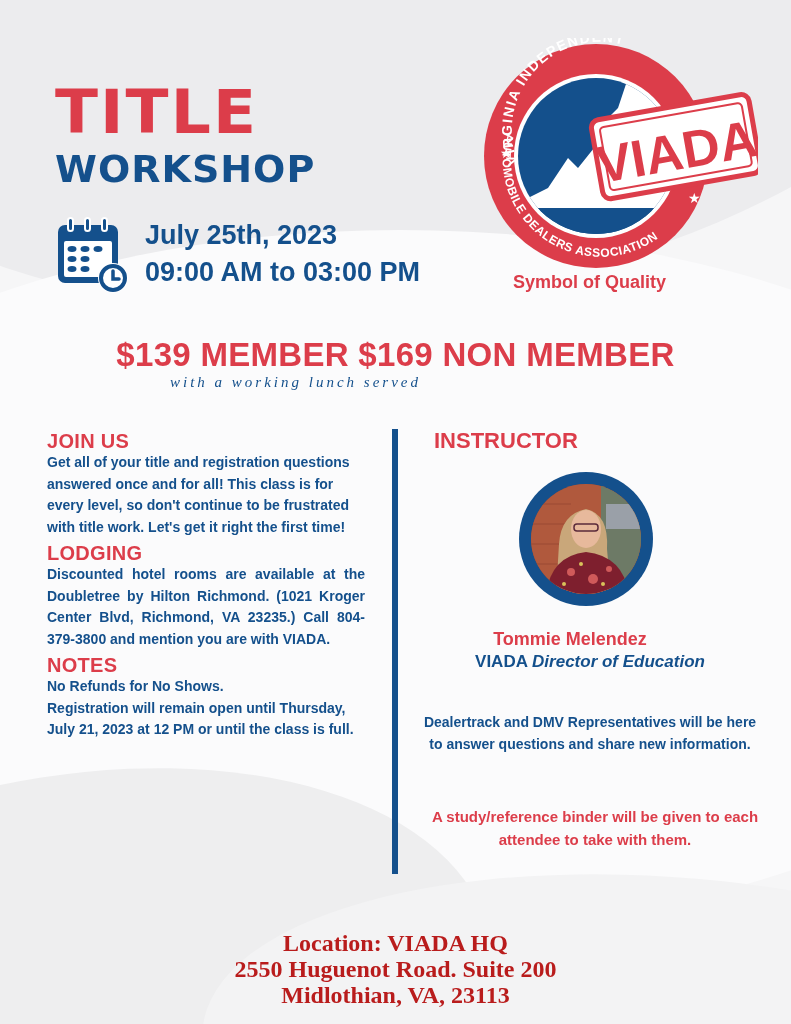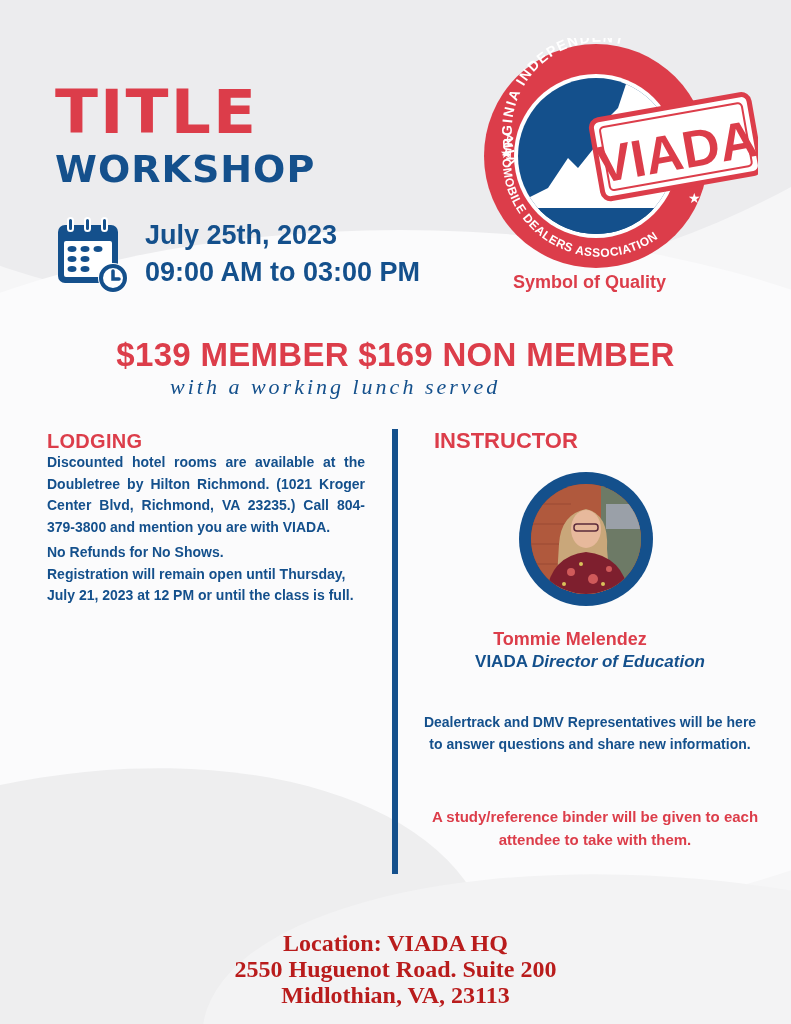--- a/index.html
+++ b/index.html
@@ -20,21 +20,21 @@
   .title-2 { left: 55px; top: 150px; font-size: 38px; font-weight: 900; letter-spacing: 1px; color: #14508c; line-height: 1; font-family: "DejaVu Sans", sans-serif; }
 
   .cal-icon { left: 55px; top: 215px; width: 75px; height: 80px; }
   .date-line { left: 145px; top: 222px; font-size: 27px; font-weight: 700; color: #14508c; line-height: 1; }
   .time-line { left: 145px; top: 259px; font-size: 27px; font-weight: 700; color: #14508c; line-height: 1; }
 
   .logo { left: 478px; top: 38px; width: 280px; height: 230px; }
   .logo-tagline { left: 513px; top: 272px; font-size: 18px; font-weight: 700; color: #dc3d4a; }
 
   .price { left: 0; width: 791px; top: 336px; text-align: center; font-size: 33px; font-weight: 700; color: #dc3d4a; letter-spacing: 0.3px; }
-  .lunch { left: 170px; top: 374px; font-size: 22px; font-style: italic; color: #14508c; letter-spacing: 3px; font-family: "Liberation Serif", "DejaVu Serif", serif; }
+  .lunch { left: 170px; top: 374px; font-size: 15px; font-style: italic; color: #14508c; letter-spacing: 3px; font-family: "Liberation Serif", "DejaVu Serif", serif; }
 
   .col-left { left: 47px; top: 430px; width: 318px; }
   .h { font-size: 20px; font-weight: 700; color: #dc3d4a; line-height: 1.1; margin: 0; letter-spacing: 0.3px; }
   .p { font-size: 14px; font-weight: 700; color: #14508c; line-height: 21.5px; margin: 0; }
   .p.justify { text-align: justify; text-align-last: left; }
   .sec { margin-bottom: 4px; }
 
   .divider { left: 392px; top: 429px; width: 6px; height: 445px; background: #14508c; }
 
   .instructor-h { left: 434px; width: 360px; top: 428px; text-align: left; font-size: 22px; font-weight: 700; color: #dc3d4a; }
@@ -113,24 +113,29 @@
     <text x="198" y="133" text-anchor="middle" font-family="Liberation Sans, sans-serif" font-weight="900" font-size="52" fill="#dc3d4a">VIADA</text>
   </g>
 </svg>
 <div class="abs logo-tagline">Symbol of Quality</div>
 
 <div class="abs price">$139 MEMBER $169 NON MEMBER</div>
 <div class="abs lunch">with a working lunch served</div>
 
 <div class="abs col-left">
   <div class="sec">
+    <h2 class="h">JOIN US</h2>
+    <p class="p">Get all of your title and registration questions answered once and for all! This class is for every level, so don't continue to be frustrated with title work. Let's get it right the first time!</p>
+  </div>
+  <div class="sec">
     <h2 class="h">LODGING</h2>
     <p class="p justify">Discounted hotel rooms are available at the Doubletree by Hilton Richmond. (1021 Kroger Center Blvd, Richmond, VA 23235.) Call 804-379-3800 and mention you are with VIADA.</p>
   </div>
   <div class="sec">
+    <h2 class="h">NOTES</h2>
     <p class="p">No Refunds for No Shows.</p>
     <p class="p">Registration will remain open until Thursday, July 21, 2023 at 12 PM or until the class is full.</p>
   </div>
 </div>
 
 <div class="abs divider"></div>
 
 <div class="abs instructor-h">INSTRUCTOR</div>
 <div class="abs photo-ring"></div>
 <svg class="abs photo" viewBox="0 0 110 110">

